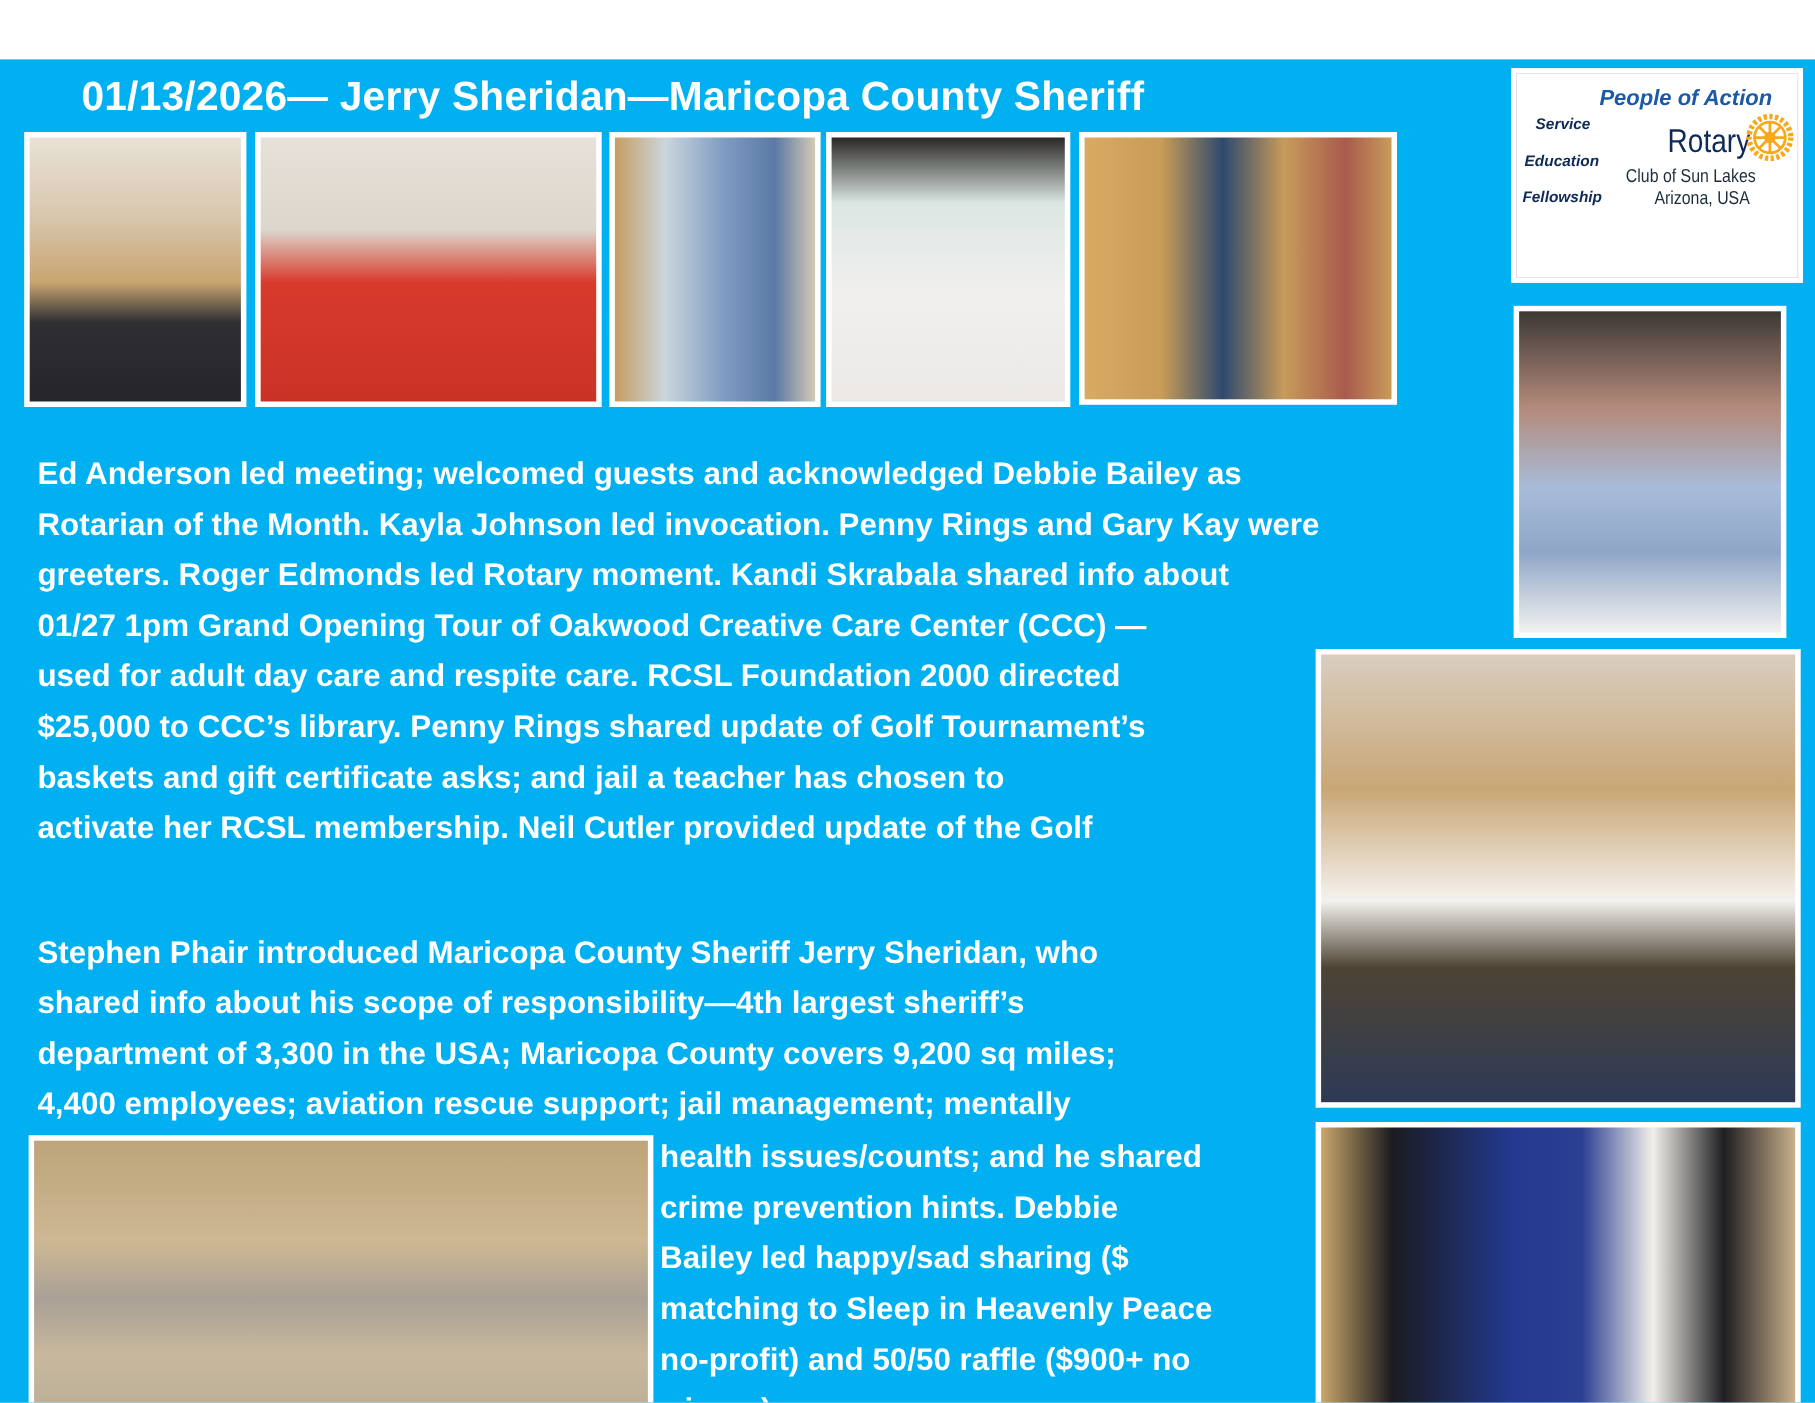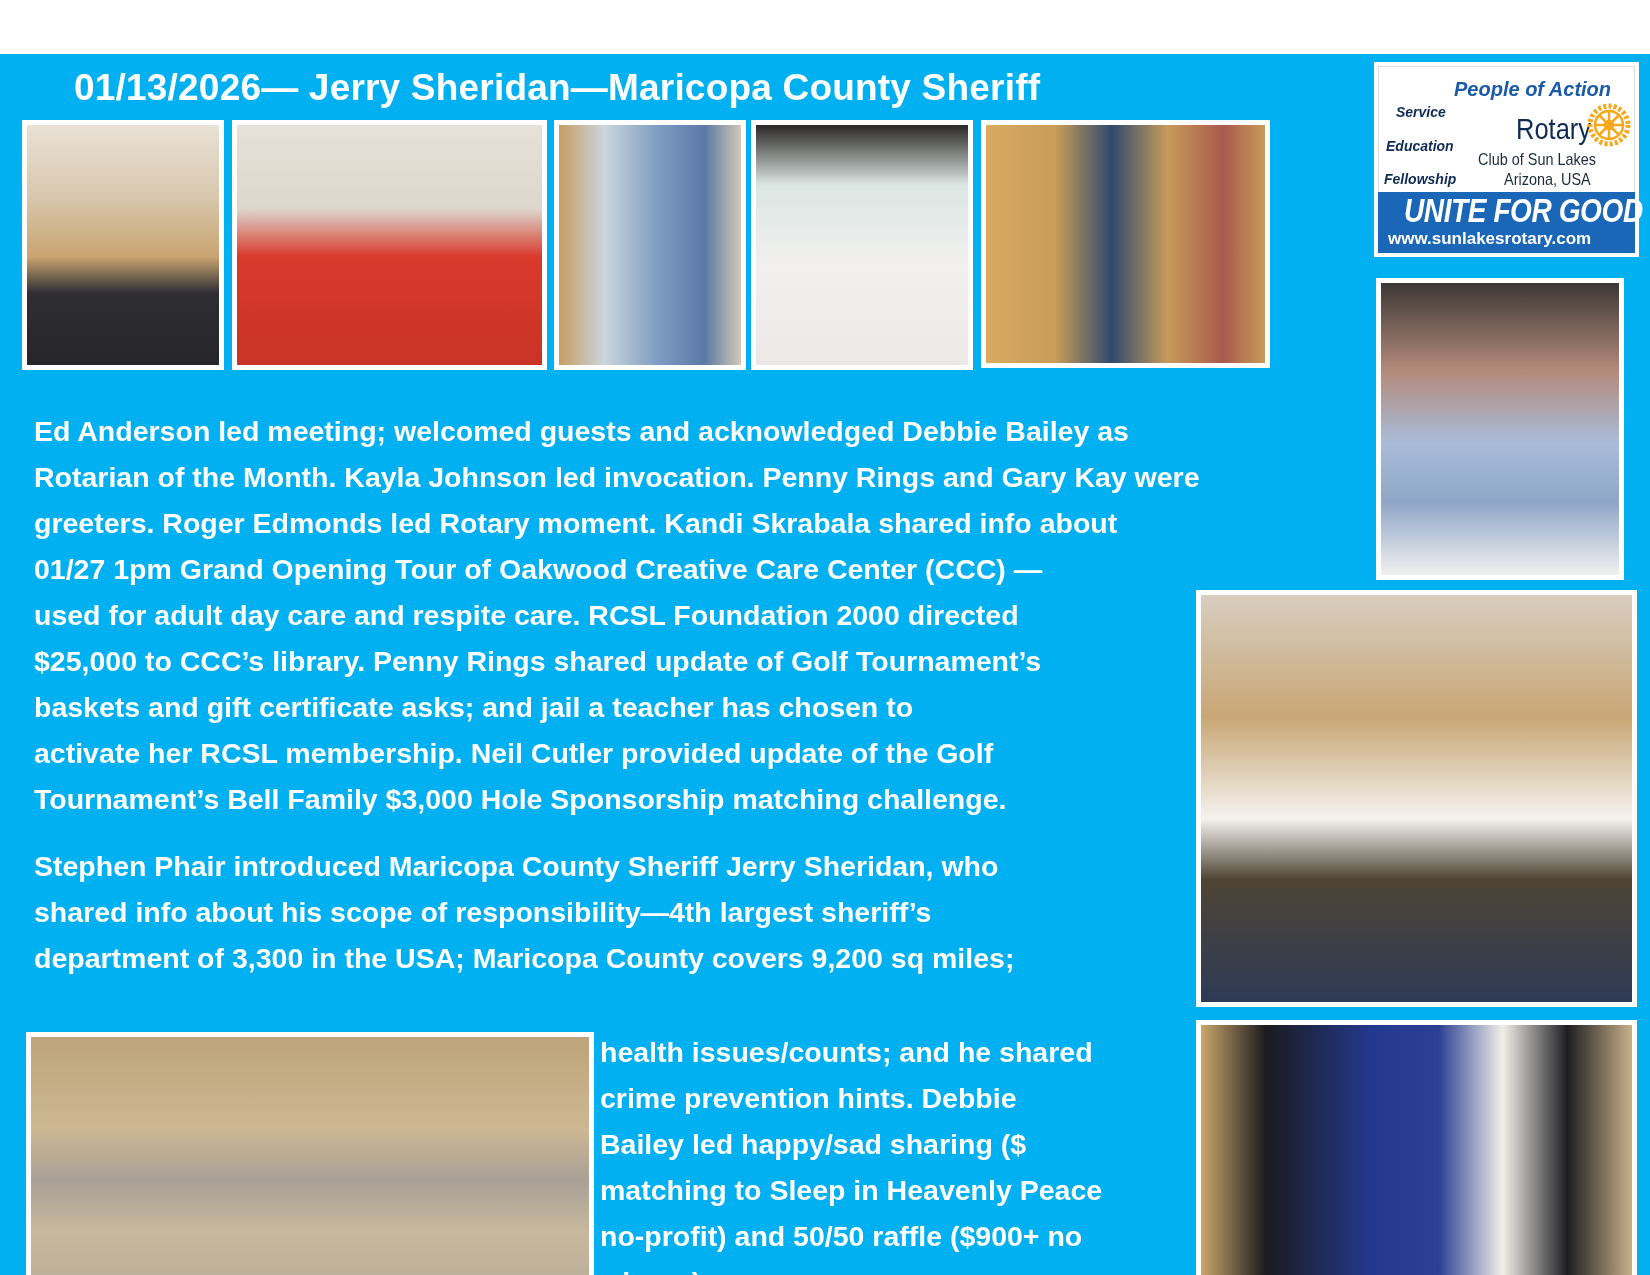--- a/index.html
+++ b/index.html
@@ -128,24 +128,20 @@
         <g stroke-width="2.5">
           <line x1="23" y1="9" x2="23" y2="37"></line>
           <line x1="9" y1="23" x2="37" y2="23"></line>
           <line x1="13" y1="13" x2="33" y2="33"></line>
           <line x1="33" y1="13" x2="13" y2="33"></line>
         </g>
       </g>
     </svg>
     <div class="club">Club of Sun Lakes</div>
     <div class="loc">Arizona, USA</div>
-    <div class="banner">
-      <div class="unite">UNITE FOR GOOD</div>
-      <div class="url">www.sunlakesrotary.com</div>
-    </div>
   </div>
 
   <div class="photo p6" style="left:1376px; top:224px; width:248px; height:302px;">
     <div class="img"></div>
   </div>
   <div class="photo p7" style="left:1196px; top:536px; width:441px; height:417px;">
     <div class="img"></div>
   </div>
   <div class="photo p9" style="left:1196px; top:966px; width:441px; height:261px;">
     <div class="img"></div>
@@ -157,27 +153,27 @@
 
   <div class="text para1">
     <span class="ln">Ed Anderson led meeting; welcomed guests and acknowledged Debbie Bailey as</span>
     <span class="ln">Rotarian of the Month. Kayla Johnson led invocation. Penny Rings and Gary Kay were</span>
     <span class="ln">greeters. Roger Edmonds led Rotary moment.  Kandi Skrabala shared info about</span>
     <span class="ln">01/27 1pm Grand Opening Tour of Oakwood Creative Care Center (CCC) —</span>
     <span class="ln">used for adult day care and respite care.  RCSL Foundation 2000 directed</span>
     <span class="ln">$25,000 to CCC’s library.  Penny Rings shared update of Golf Tournament’s</span>
     <span class="ln">baskets and gift certificate asks; and jail a teacher has chosen to</span>
     <span class="ln">activate her  RCSL membership.  Neil Cutler provided update of the Golf</span>
-    <span class="ln">Tournament’s Bell Family $3,000 Hole Sponsorship matching challenge.</span>
   </div>
 
   <div class="text para2">
     <span class="ln">Stephen Phair introduced Maricopa County Sheriff Jerry Sheridan, who</span>
     <span class="ln">shared info about his scope of responsibility—4th largest sheriff’s</span>
     <span class="ln">department of 3,300 in the USA; Maricopa County covers 9,200 sq miles;</span>
+    <span class="ln">4,400 employees; aviation rescue support; jail management; mentally</span>
   </div>
 
   <div class="text para3">
     <span class="ln">health issues/counts; and he shared</span>
     <span class="ln">crime prevention hints.  Debbie</span>
     <span class="ln">Bailey led happy/sad sharing ($</span>
     <span class="ln">matching to Sleep in Heavenly Peace</span>
     <span class="ln">no-profit) and 50/50 raffle ($900+ no</span>
     <span class="ln">winner).</span>
   </div>

